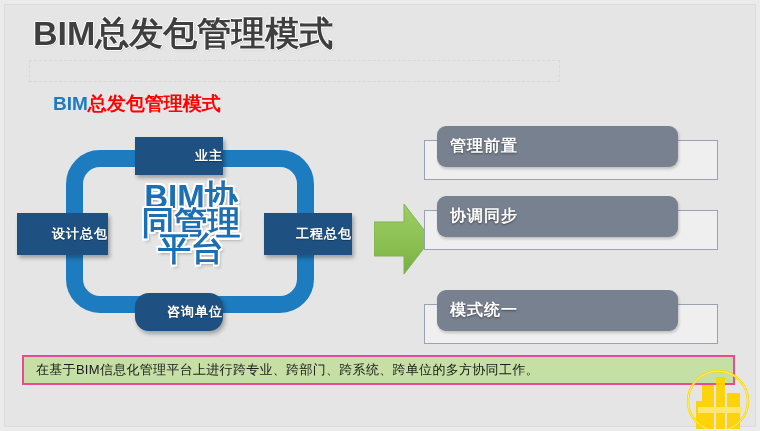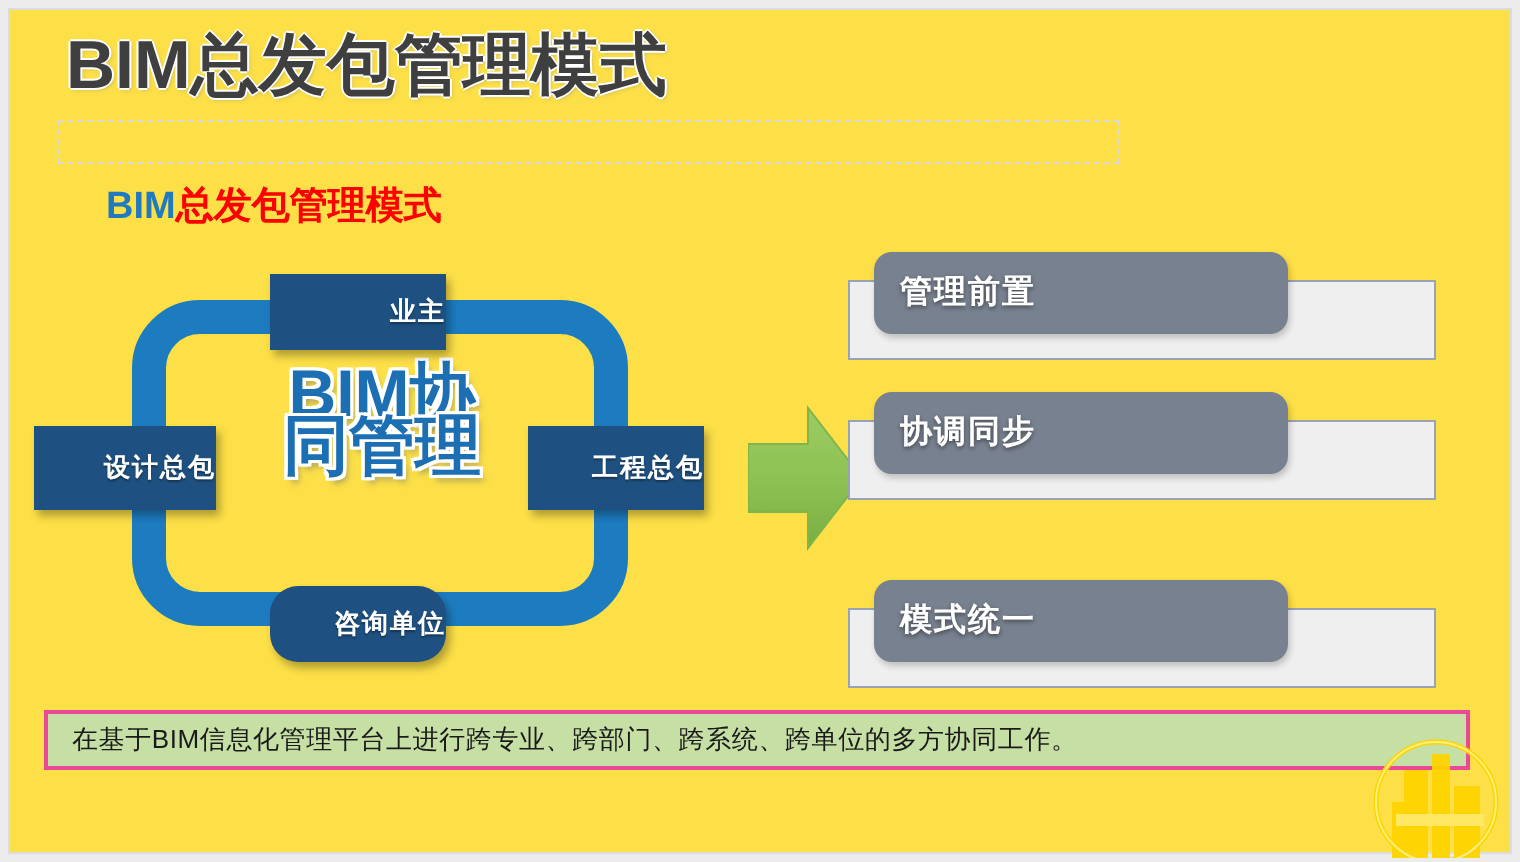--- a/index.html
+++ b/index.html
@@ -7,21 +7,21 @@
     padding: 0;
     background: #ffffff;
   }
   body {
     font-family: "Liberation Sans", "DejaVu Sans", sans-serif;
   }
   #slide {
     position: relative;
     width: 760px;
     height: 431px;
-    background: #fde047;
+    background: #e5e5e5;
     overflow: hidden;
     box-sizing: border-box;
   }
   
   .frame-left, .frame-top, .frame-right, .frame-bottom {
     position: absolute;
     background: #ebebeb;
   }
   .frame-left  { left: 0; top: 0; width: 4px; height: 431px; }
   .frame-right { right: 0; top: 0; width: 4px; height: 431px; }
@@ -163,21 +163,21 @@
     width: 294px;
     height: 40px;
     background: #efefef;
     border: 1px solid #9aa3b3;
     box-sizing: border-box;
   }
   .outcome-pill {
     position: absolute;
     left: 13px;
     top: 0px;
-    width: 207px;
+    width: 241px;
     height: 41px;
     background: #78818f;
     border-radius: 9px;
     box-shadow: 1px 2px 3px rgba(0,0,0,.20);
     display: flex;
     align-items: center;
   }
   .outcome-pill span {
     padding-left: 13px;
     color: #ffffff;
@@ -239,20 +239,21 @@
     <span class="seg-blue">BIM</span><span class="seg-red">总发包管理模式</span>
   </div>
 
   <div id="cycle-diagram">
 
     <div class="ring"></div>
 
     <div class="center-text">
       <div>BIM协</div>
       <div>同管理</div>
+      <div>平台</div>
     </div>
 
     <div class="node node-top">
       <span>业主</span>
     </div>
     <div class="node node-right">
       <span>工程总包</span>
     </div>
     <div class="node node-left">
       <span>设计总包</span>

